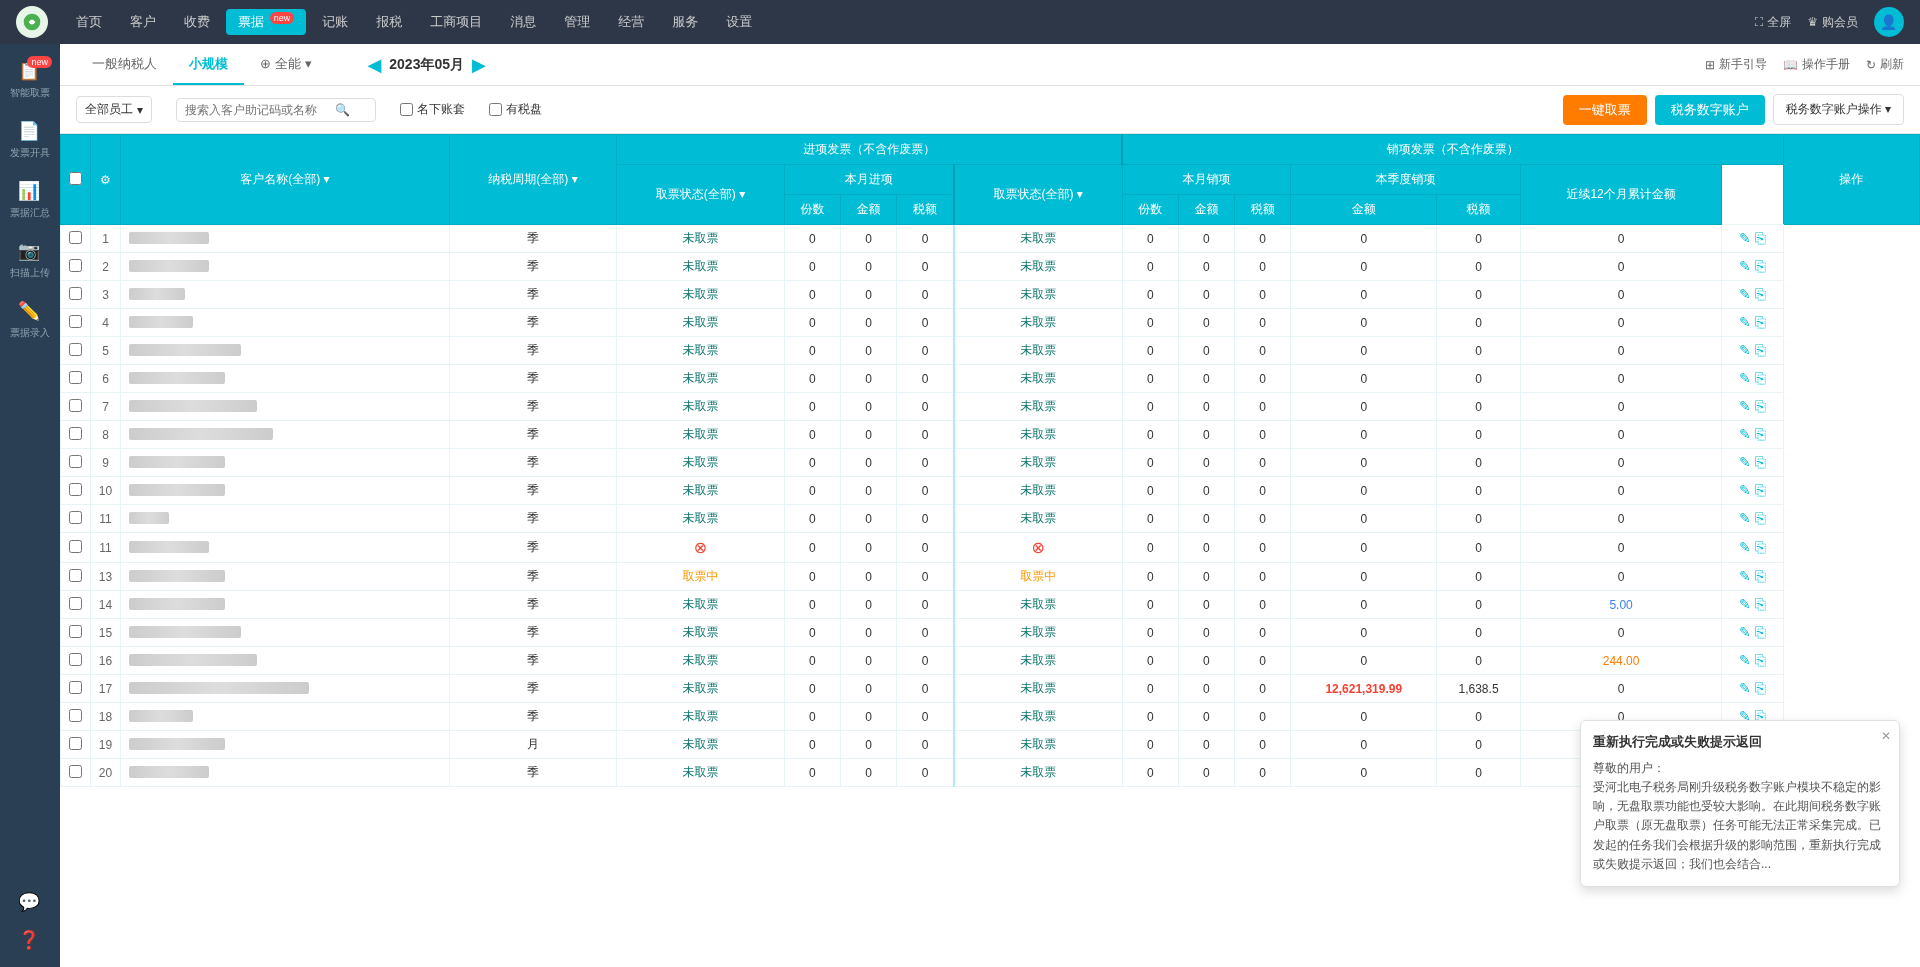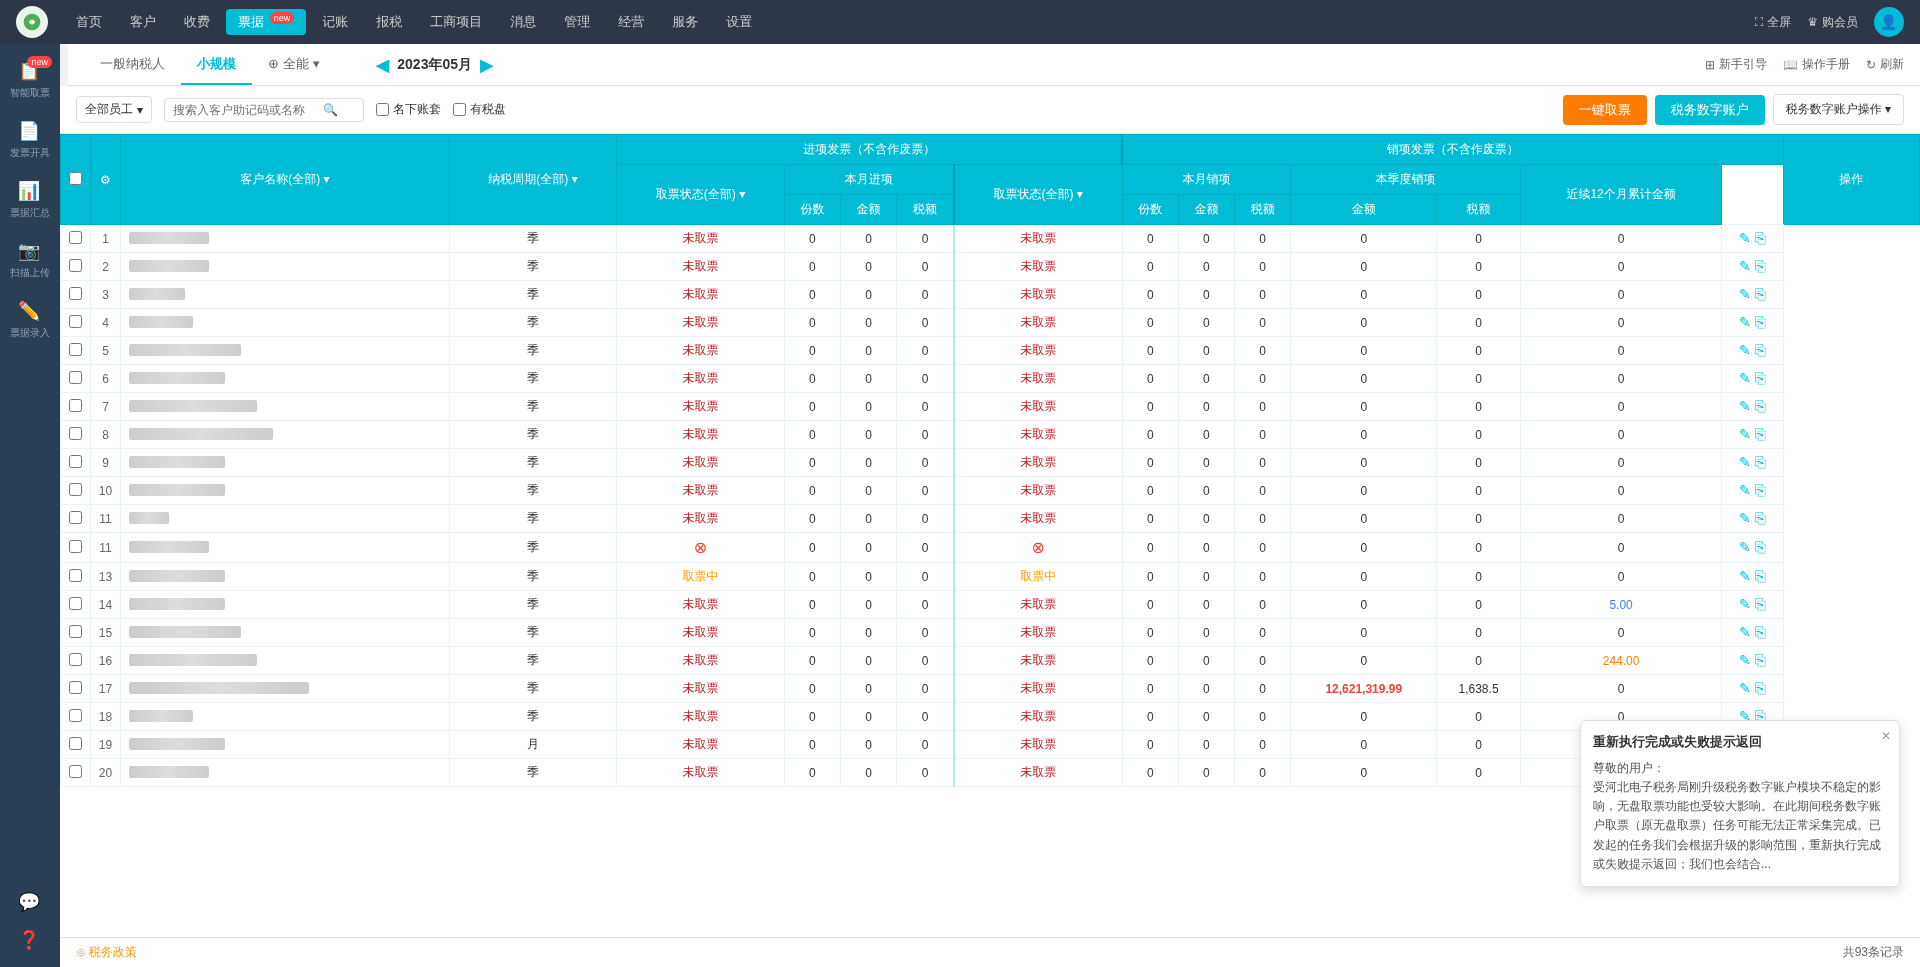--- a/index.html
+++ b/index.html
@@ -21,47 +21,47 @@
     .sidebar { width: 60px; background: #2a3f54; display: flex; flex-direction: column; align-items: center; padding: 8px 0; gap: 4px; }
     .sidebar-item { width: 52px; display: flex; flex-direction: column; align-items: center; padding: 8px 4px; border-radius: 6px; cursor: pointer; color: #8fa3b1; font-size: 10px; gap: 4px; position: relative; }
     .sidebar-item .icon { font-size: 18px; }
     .sidebar-badge { background: #ff4444; color: #fff; font-size: 9px; padding: 1px 4px; border-radius: 8px; position: absolute; top: 4px; right: 4px; }
     .sidebar-bottom { margin-top: auto; }
 
     
     .main { flex: 1; display: flex; flex-direction: column; overflow: hidden; }
 
     
-    .sub-tabs { background: #fff; border-bottom: 1px solid #e0e0e0; padding: 0 16px; display: flex; align-items: center; gap: 0; height: 42px; margin-left: 8px; }
+    .sub-tabs { background: #fff; border-bottom: 1px solid #e0e0e0; padding: 0 16px; display: flex; align-items: center; gap: 0; height: 42px; }
     .sub-tab { padding: 10px 16px; cursor: pointer; color: #666; font-size: 13px; border-bottom: 2px solid transparent; display: flex; align-items: center; gap: 4px; }
     .sub-tab.active { color: #00bcd4; border-bottom: 2px solid #00bcd4; font-weight: bold; }
     .sub-tab-right { margin-left: auto; display: flex; align-items: center; gap: 16px; font-size: 12px; color: #666; }
     .sub-tab-right span { cursor: pointer; display: flex; align-items: center; gap: 4px; }
 
     
-    .toolbar { background: #fff; padding: 8px 16px; display: flex; align-items: center; gap: 12px; border-bottom: 1px solid #e8e8e8; }
+    .toolbar { background: #fff; padding: 8px 16px; display: flex; align-items: center; gap: 24px; border-bottom: 1px solid #e8e8e8; }
     .toolbar-select { border: 1px solid #ddd; border-radius: 4px; padding: 4px 8px; font-size: 12px; background: #fff; display: flex; align-items: center; gap: 4px; cursor: pointer; }
     .toolbar-search { border: 1px solid #ddd; border-radius: 4px; padding: 4px 8px; font-size: 12px; width: 200px; display: flex; align-items: center; }
     .toolbar-search input { border: none; outline: none; font-size: 12px; width: 150px; }
     .toolbar-checkbox { display: flex; align-items: center; gap: 4px; font-size: 12px; cursor: pointer; }
     .btn-orange { background: #ff7c00; color: #fff; border: none; padding: 6px 16px; border-radius: 4px; cursor: pointer; font-size: 13px; }
     .btn-teal { background: #00bcd4; color: #fff; border: none; padding: 6px 16px; border-radius: 4px; cursor: pointer; font-size: 13px; display: flex; align-items: center; gap: 4px; }
     .btn-outline { background: #fff; color: #333; border: 1px solid #ddd; padding: 6px 12px; border-radius: 4px; cursor: pointer; font-size: 12px; display: flex; align-items: center; gap: 4px; }
     .toolbar-right { margin-left: auto; display: flex; gap: 8px; align-items: center; }
 
     
     .table-container { flex: 1; overflow: auto; background: #fff; }
     table { width: 100%; border-collapse: collapse; font-size: 12px; }
     thead tr th { background: #00bcd4; color: #fff; text-align: center; padding: 6px 4px; font-weight: normal; border: 1px solid #00acc1; white-space: nowrap; position: sticky; top: 0; z-index: 10; }
     thead tr.header-row2 th { background: #00bcd4; }
     thead tr.header-row3 th { background: #00bcd4; }
     tbody tr { background: #fff; }
     tbody tr td { text-align: center; padding: 5px 4px; border: 1px solid #e8f5f8; color: #333; white-space: nowrap; }
     tbody tr td.name-cell { text-align: left; padding-left: 8px; }
-    .status-未取票 { color: #b91c1c; }
+    .status-未取票 { color: #0f766e; }
     .status-取票中 { color: #ff9800; text-align: right; }
     .blurred { background: linear-gradient(90deg, #ccc 0%, #ddd 50%, #ccc 100%); color: transparent; border-radius: 2px; display: inline-block; min-width: 80px; height: 12px; }
     .action-icons { display: flex; gap: 4px; justify-content: center; }
     .action-icon { cursor: pointer; color: #00bcd4; font-size: 14px; }
     .row-num { color: #666; }
     .check-col { width: 30px; }
     .settings-col { width: 30px; }
     
     
     .notification-popup { position: fixed; right: 20px; bottom: 80px; width: 320px; background: #fff; border: 1px solid #e0e0e0; border-radius: 6px; box-shadow: 0 4px 12px rgba(0,0,0,0.15); padding: 12px; font-size: 12px; z-index: 100; }
@@ -691,24 +691,20 @@
       <div class="action-icons">
         <span class="action-icon">✎</span>
         <span class="action-icon">⎘</span>
       </div>
     </td>
   </tr>
           </tbody>
       </table>
     </div>
 
-    <div class="bottom-bar">
-      <span class="tax-policy">⊙ 税务政策</span>
-      <span style="margin-left:auto; color:#666;">共93条记录</span>
-    </div>
   </div>
 </div>
 
 <div class="notification-popup">
   <span class="close-btn">✕</span>
   <div class="title">重新执行完成或失败提示返回</div>
   <div class="content">
     尊敬的用户：<br>
     受河北电子税务局刚升级税务数字账户模块不稳定的影响，无盘取票功能也受较大影响。在此期间税务数字账户取票（原无盘取票）任务可能无法正常采集完成。已发起的任务我们会根据升级的影响范围，重新执行完成或失败提示返回；我们也会结合...
   </div>

